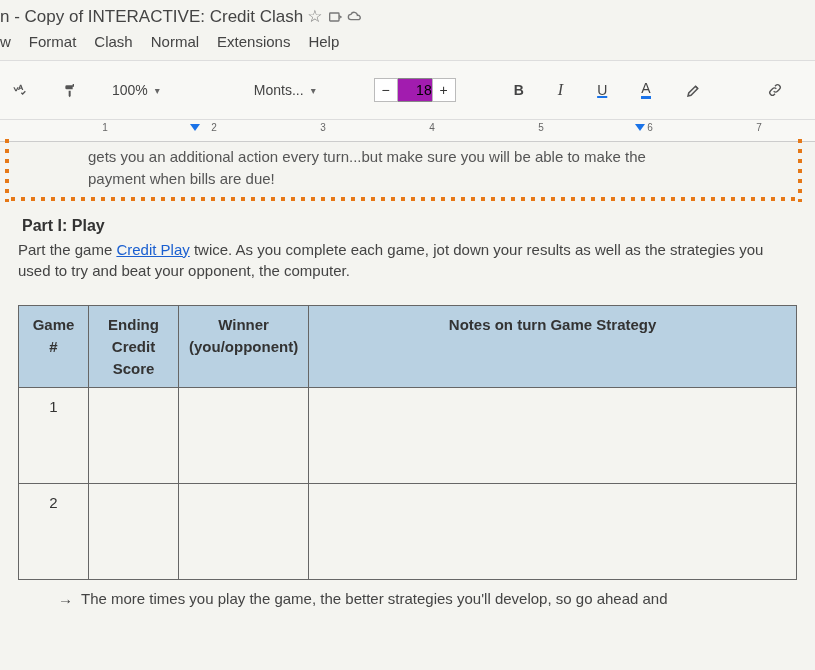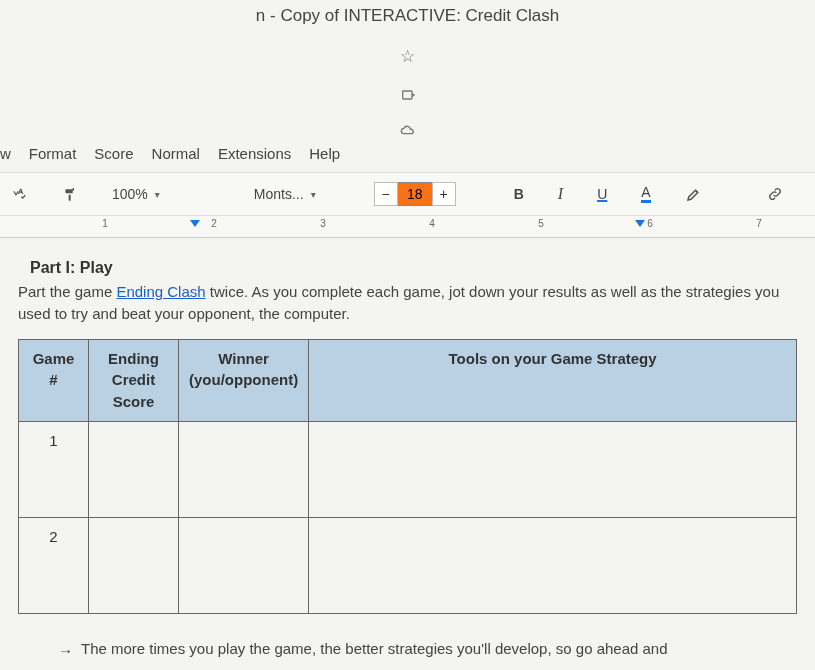--- a/index.html
+++ b/index.html
@@ -8,39 +8,38 @@
       background: #f4f4f0;
       width: 815px;
       height: 670px;
       overflow: hidden;
       color: #333;
     }
     .titlebar {
       padding: 6px 0 4px 0;
       display: flex;
       align-items: center;
-      gap: 20px;
+      gap: 4px;
       font-size: 17px;
-      flex-direction: column;
     }
     .doc-title { color: #444; }
     .title-icon { color: #777; cursor: pointer; }
     .menubar {
       display: flex;
       gap: 18px;
       padding: 2px 0 10px 0;
       font-size: 15px;
       color: #444;
     }
     .menubar span { cursor: pointer; }
     .toolbar {
       display: flex;
       align-items: center;
       gap: 22px;
-      padding: 8px 6px;
+      padding: 16px 6px;
       border-top: 1px solid #ddd;
       border-bottom: 1px solid #ddd;
       background: #f8f8f5;
       font-size: 14px;
     }
     .tool-sep { width: 1px; height: 20px; background: #ccc; margin: 0 4px; }
     .tool-btn {
       padding: 4px 6px;
       border-radius: 3px;
       cursor: pointer;
@@ -51,21 +50,21 @@
     }
     .dropdown-caret::after { content: "▾"; font-size: 10px; margin-left: 4px; color: #666; }
     .font-size-group { display: flex; align-items: center; gap: 0; }
     .fs-btn {
       border: 1px solid #bbb; width: 24px; height: 24px;
       display: flex; align-items: center; justify-content: center;
       cursor: pointer; background: #fff;
     }
     .fs-input {
       border: 1px solid #888; width: 34px; height: 24px;
-      text-align: center; font-size: 14px; background: #f97316;
+      text-align: right; font-size: 14px; background: #a21caf;
       border-left: none; border-right: none;
     }
     .bold { font-weight: bold; }
     .italic { font-style: italic; font-family: 'Times New Roman', serif; font-size: 16px; }
     .underline-u { text-decoration: underline; text-decoration-color: #1a73e8; text-decoration-thickness: 2px; }
     .text-color-a { border-bottom: 3px solid #1a73e8; padding-bottom: 1px; line-height: 1; }
     .highlighter svg { width: 18px; height: 18px; }
     .ruler {
       position: relative;
       height: 22px;
@@ -102,46 +101,46 @@
     .dotted-border-left {
       position: absolute; left: -14px; top: -10px; bottom: -2px; width: 6px;
       background-image: radial-gradient(circle, #e67817 2.5px, transparent 2.5px);
       background-size: 6px 10px; background-repeat: repeat-y; background-position: center top;
     }
     .dotted-border-right {
       position: absolute; right: -6px; top: -10px; bottom: -2px; width: 6px;
       background-image: radial-gradient(circle, #e67817 2.5px, transparent 2.5px);
       background-size: 6px 10px; background-repeat: repeat-y; background-position: center top;
     }
-    .section-title { font-weight: bold; margin: 14px 0 2px 12px; font-size: 16px; }
+    .section-title { font-weight: bold; margin: 14px 0 2px 4px; font-size: 16px; }
     .section-body { font-size: 15px; color: #444; }
     .link { color: #1a5fd0; text-decoration: underline; cursor: pointer; }
     table.game-table {
-      margin-top: 14px;
+      margin-top: 23px;
       border-collapse: collapse;
       width: 100%;
     }
     table.game-table th, table.game-table td {
       border: 1px solid #666;
       padding: 8px 10px;
       font-size: 15px;
       vertical-align: top;
     }
     table.game-table th {
       background: #b9d1e2;
       font-weight: bold;
       text-align: center;
       color: #333;
     }
     .col-game { width: 70px; }
     .col-score { width: 90px; }
     .col-winner { width: 130px; }
     .row-tall td { height: 96px; }
     .footer-note {
-      margin-top: 24px;
+      margin-top: 8px;
       padding-left: 40px;
       font-size: 15px;
       color: #444;
     }
     .arrow { margin-right: 8px; }
     .icon-svg { width: 16px; height: 16px; display: block; }
   </style>
 </head>
 <body>
 
@@ -157,21 +156,21 @@
   <span class="title-icon">
     <svg class="icon-svg" viewBox="0 0 24 24" fill="none" stroke="#777" stroke-width="2">
         <path d="M6 16a4 4 0 010-8 5 5 0 019.6 1.5A3.5 3.5 0 0118 16H6z"></path>
       </svg>
   </span>
 </div>
 
 <div class="menubar">
   <span>w</span>
   <span>Format</span>
-  <span>Score</span>
+  <span>Clash</span>
   <span>Normal</span>
   <span>Extensions</span>
   <span>Help</span>
 </div>
 
 <div class="toolbar">
   <span class="tool-btn">
     <svg class="icon-svg" viewBox="0 0 24 24" fill="#555">
         <path d="M5 14L2 8h2l2 4 2-4h2l-3 6H5zm7-10h2l3 8h-2l-.6-1.8h-2.8L11 12H9l3-8zm.3 4.5h1.4L13 6l-.7 2.5z"></path>
         <path d="M14 16l2 2 4-4" stroke="#555" stroke-width="2" fill="none"></path>
@@ -237,33 +236,40 @@
   <span class="tick" style="left:432px">4</span>
   <span class="tick" style="left:541px">5</span>
   <span class="tick" style="left:650px">6</span>
   <span class="tick" style="left:759px">7</span>
   <span class="indent-marker" style="left:190px"></span>
   <span class="indent-marker" style="left:635px"></span>
 </div>
 
 <div class="page">
 
+  <div class="box-intro">
+    <div class="dotted-border-left"></div>
+    <div class="dotted-border-right"></div>
+    <span class="intro-text">gets you an additional action every turn...but make sure you will be able to make the</span><br>
+    <span class="intro-text">payment when bills are due!</span>
+    <div class="dotted-border-bottom"></div>
+  </div>
 
   <div class="section-title">Part I: Play</div>
   <div class="section-body">
-    <span>Part the game </span><span class="link">Ending Clash</span><span> twice. As you complete each game, jot down your results as well as the strategies you used to try and beat your opponent, the computer.</span>
+    <span>Part the game </span><span class="link">Credit Play</span><span> twice. As you complete each game, jot down your results as well as the strategies you used to try and beat your opponent, the computer.</span>
   </div>
 
   <table class="game-table">
     <thead>
       <tr>
         <th class="col-game">Game #</th>
         <th class="col-score">Ending Credit Score</th>
         <th class="col-winner">Winner (you/opponent)</th>
-        <th>Tools on your Game Strategy</th>
+        <th>Notes on turn Game Strategy</th>
       </tr>
     </thead>
     <tbody>
       <tr class="row-tall">
         <td style="text-align:center;">1</td>
         <td></td>
         <td></td>
         <td></td>
       </tr>
       <tr class="row-tall">

